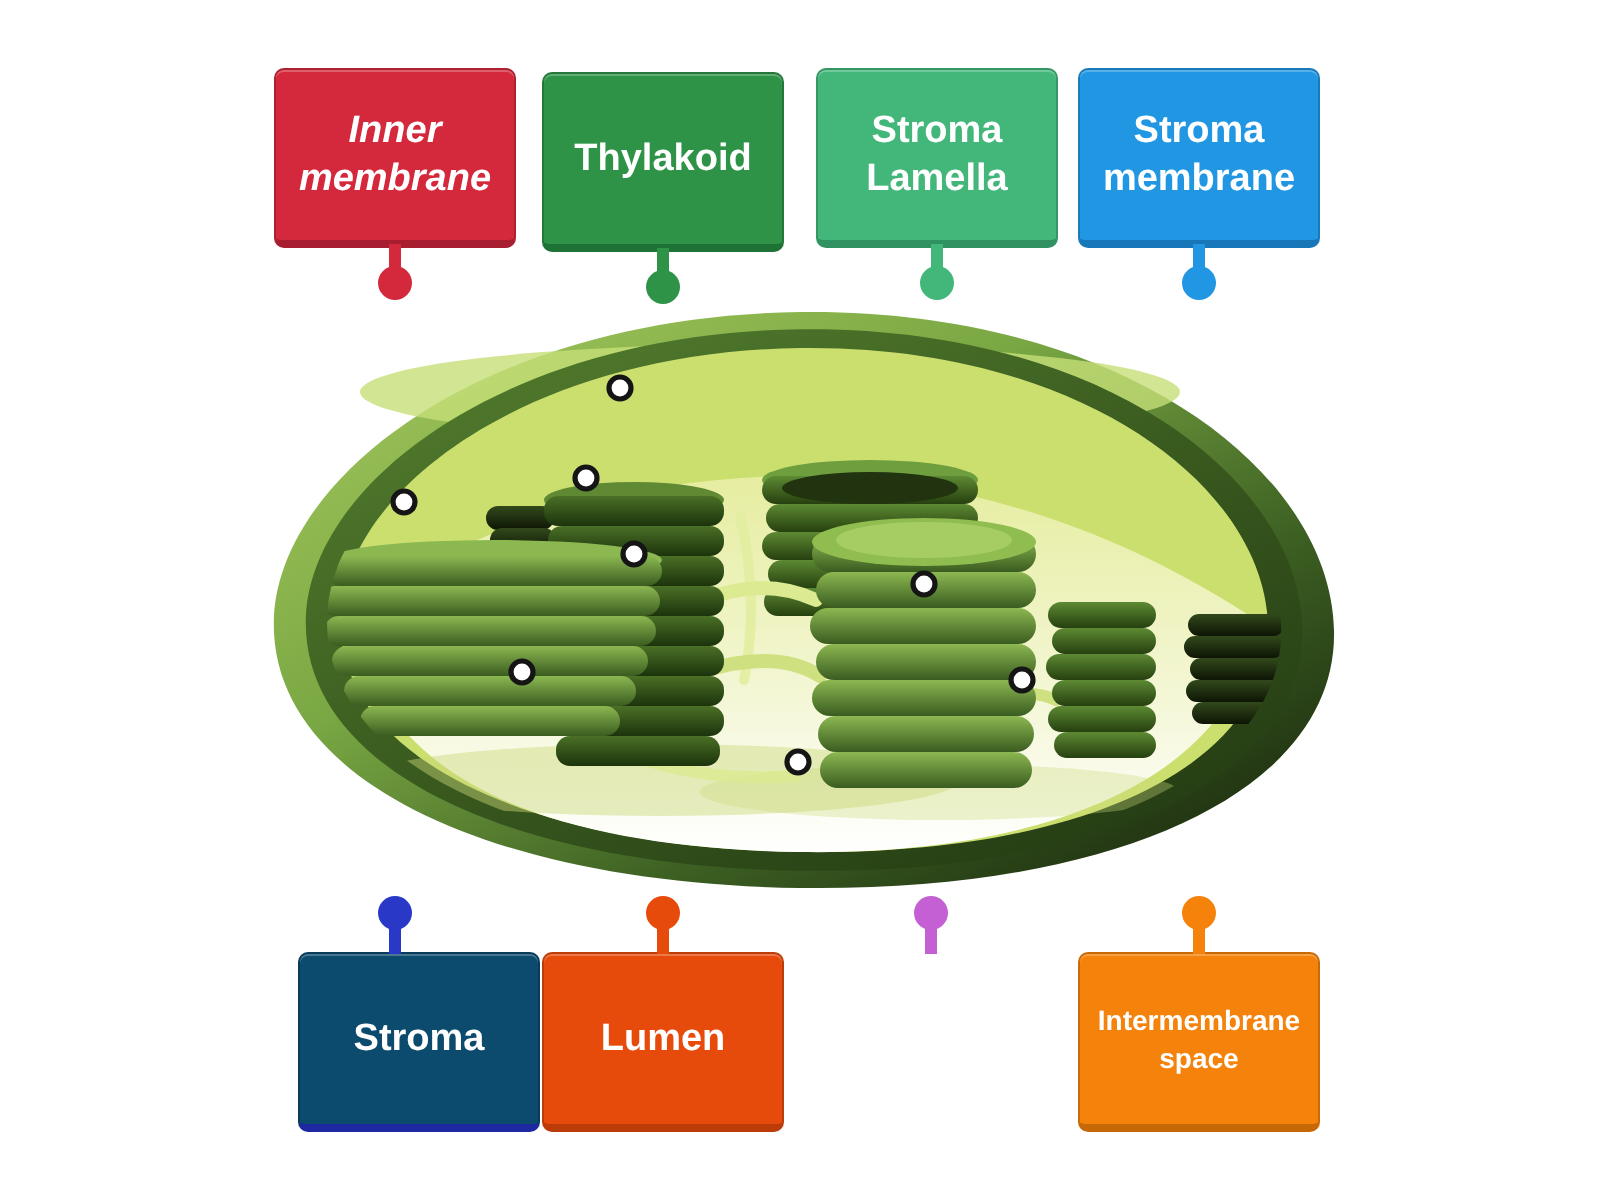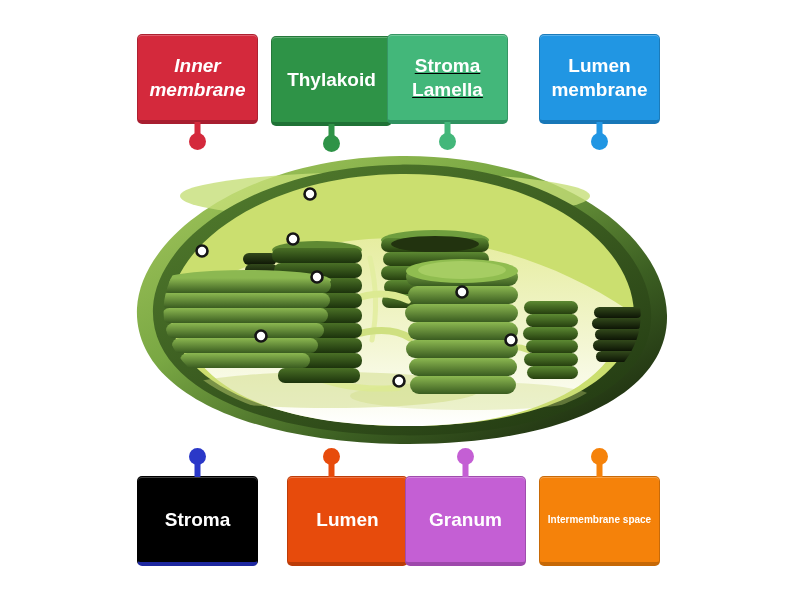--- a/index.html
+++ b/index.html
@@ -17,21 +17,21 @@
     border-radius:5px;
     border:1px solid rgba(0,0,0,0.18);
     border-bottom:4px solid rgba(0,0,0,0.28);
     box-shadow:inset 0 1px 0 rgba(255,255,255,0.25);
     display:flex; align-items:center; justify-content:center;
     text-align:center;
     color:#ffffff; font-weight:bold; font-size:19px; line-height:1.22;
     padding:4px 6px;
     cursor:grab;
   }
-  .card .box.small { font-size:10px; line-height:1.3; }
+  .card .box.small { font-size:14px; line-height:1.3; }
   .card .pin { position:absolute; left:50%; transform:translateX(-50%); width:17px; }
   .card.top-card .pin { top:89px; height:27px; }
   .card.bottom-card .pin { top:0; height:28px; }
   .pin-stem { position:absolute; left:50%; transform:translateX(-50%); width:6px; }
   .pin-dot  { position:absolute; left:50%; transform:translateX(-50%); width:17px; height:17px; border-radius:50%; }
   .top-card    .pin-stem { top:-1px; height:12px; }
   .top-card    .pin-dot  { top:10px; }
   .bottom-card .pin-dot  { top:0; }
   .bottom-card .pin-stem { top:15px; height:14px; }
   .bottom-card .box { margin-top:28px; }
@@ -197,55 +197,54 @@
         <div class="pin-dot" style="background: rgb(212, 41, 60);"></div>
       </div>
   </div>
   <div class="card top-card" style="left:271px; top:36px;">
     <div class="box" style="background: rgb(46, 147, 71); border-bottom-color: rgb(31, 114, 54);">Thylakoid</div>
     <div class="pin">
         <div class="pin-stem" style="background: rgb(46, 147, 71);"></div>
         <div class="pin-dot" style="background: rgb(46, 147, 71);"></div>
       </div>
   </div>
-  <div class="card top-card" style="left:387px; top:34px;text-decoration:underline;">
+  <div class="card top-card" style="left:408px; top:34px;">
     <div class="box" style="background: rgb(67, 183, 122); border-bottom-color: rgb(47, 146, 96);">Stroma Lamella</div>
     <div class="pin">
         <div class="pin-stem" style="background: rgb(67, 183, 122);"></div>
         <div class="pin-dot" style="background: rgb(67, 183, 122);"></div>
       </div>
   </div>
   <div class="card top-card" style="left:539px; top:34px;">
-    <div class="box" style="background: rgb(33, 150, 227); border-bottom-color: rgb(24, 119, 184);">Lumen membrane</div>
+    <div class="box" style="background: rgb(33, 150, 227); border-bottom-color: rgb(24, 119, 184);">Stroma membrane</div>
     <div class="pin">
         <div class="pin-stem" style="background: rgb(33, 150, 227);"></div>
         <div class="pin-dot" style="background: rgb(33, 150, 227);"></div>
       </div>
   </div>
 
   <div class="card bottom-card" style="left:137px; top:448px;">
     <div class="pin">
         <div class="pin-dot" style="background: rgb(42, 56, 200);"></div>
         <div class="pin-stem" style="background: rgb(42, 56, 200);"></div>
       </div>
-    <div class="box" style="background: #000000; border-bottom-color: rgb(30, 40, 160);">Stroma</div>
+    <div class="box" style="background: #0c4a6e; border-bottom-color: rgb(30, 40, 160); margin-left: 12px;">Stroma</div>
   </div>
   <div class="card bottom-card" style="left:271px; top:448px;">
     <div class="pin">
         <div class="pin-dot" style="background: rgb(231, 75, 12);"></div>
         <div class="pin-stem" style="background: rgb(231, 75, 12);"></div>
       </div>
-    <div class="box" style="background: rgb(231, 75, 12); border-bottom-color: rgb(187, 60, 8); margin-left: 16px;">Lumen</div>
+    <div class="box" style="background: rgb(231, 75, 12); border-bottom-color: rgb(187, 60, 8);">Lumen</div>
   </div>
   <div class="card bottom-card" style="left:405px; top:448px;">
     <div class="pin">
         <div class="pin-dot" style="background: rgb(196, 95, 212);"></div>
         <div class="pin-stem" style="background: rgb(196, 95, 212);"></div>
       </div>
-    <div class="box" style="background: rgb(196, 95, 212); border-bottom-color: rgb(158, 72, 172);">Granum</div>
   </div>
   <div class="card bottom-card" style="left:539px; top:448px;">
     <div class="pin">
         <div class="pin-dot" style="background: rgb(245, 130, 10);"></div>
         <div class="pin-stem" style="background: rgb(245, 130, 10);"></div>
       </div>
     <div class="box small" style="background: rgb(245, 130, 10); border-bottom-color: rgb(198, 104, 6);">Intermembrane space</div>
   </div>
 
 </div>

